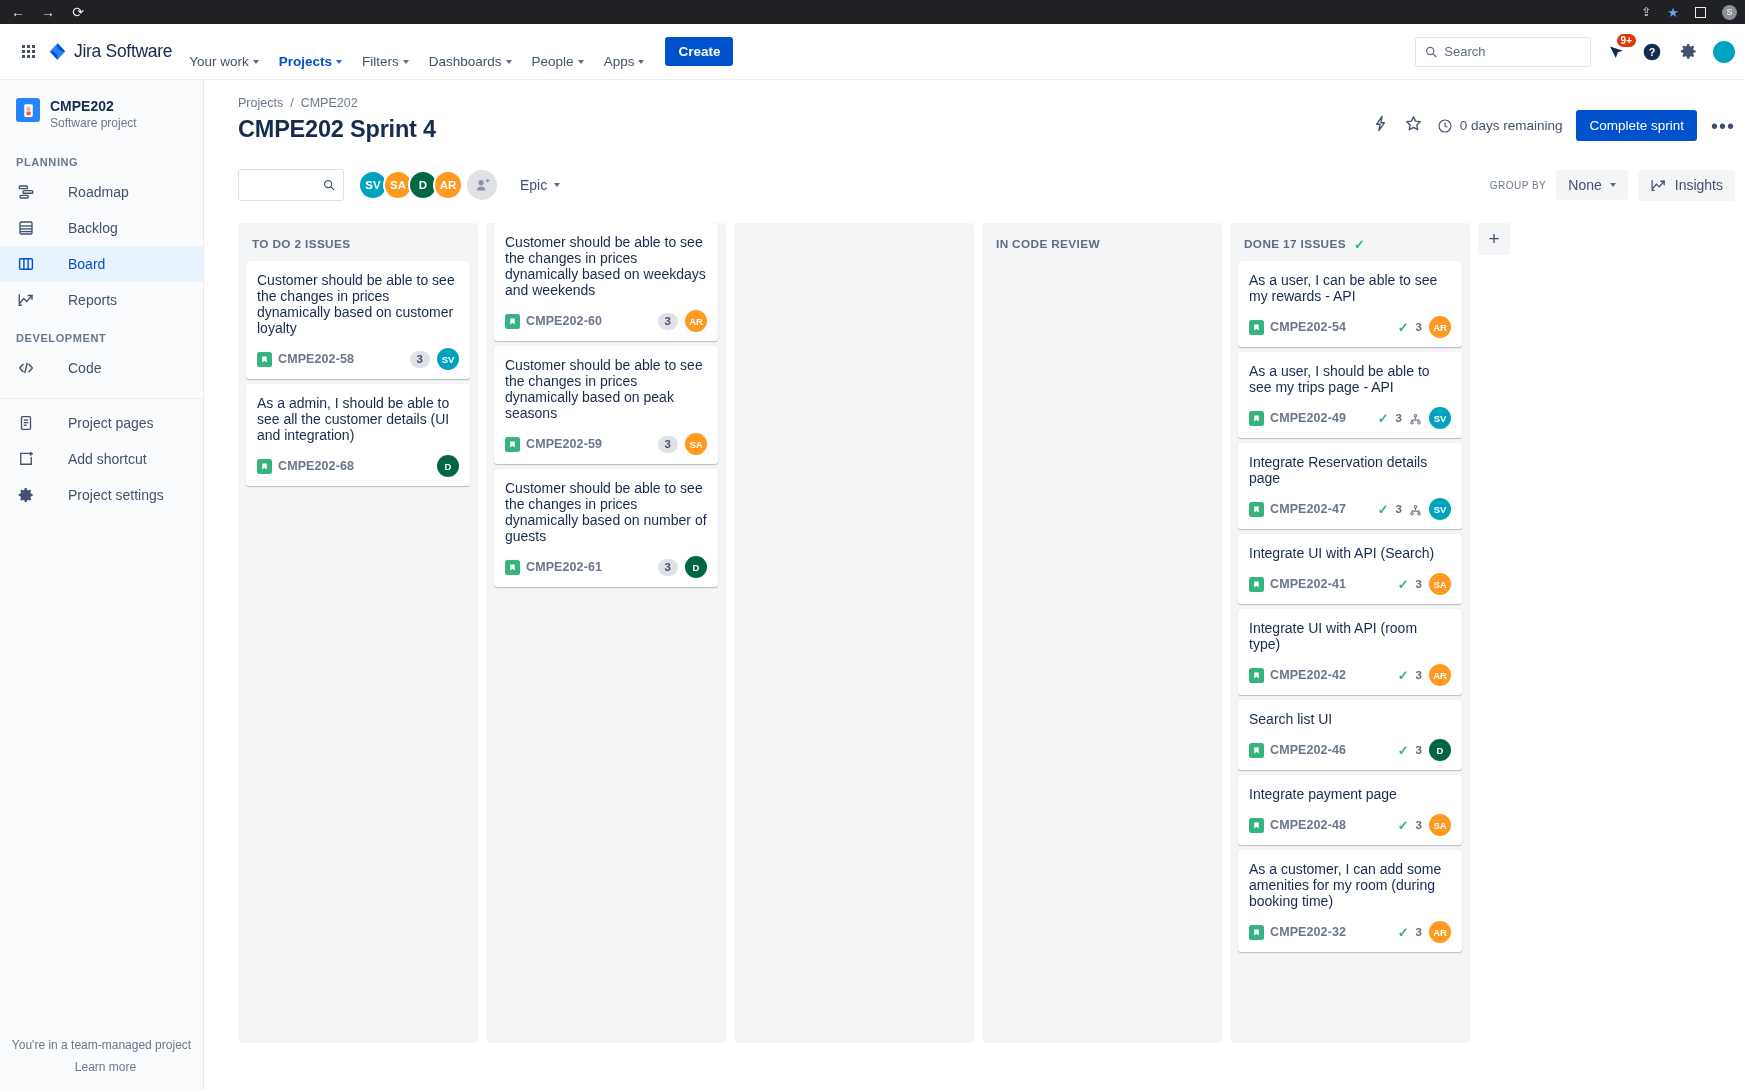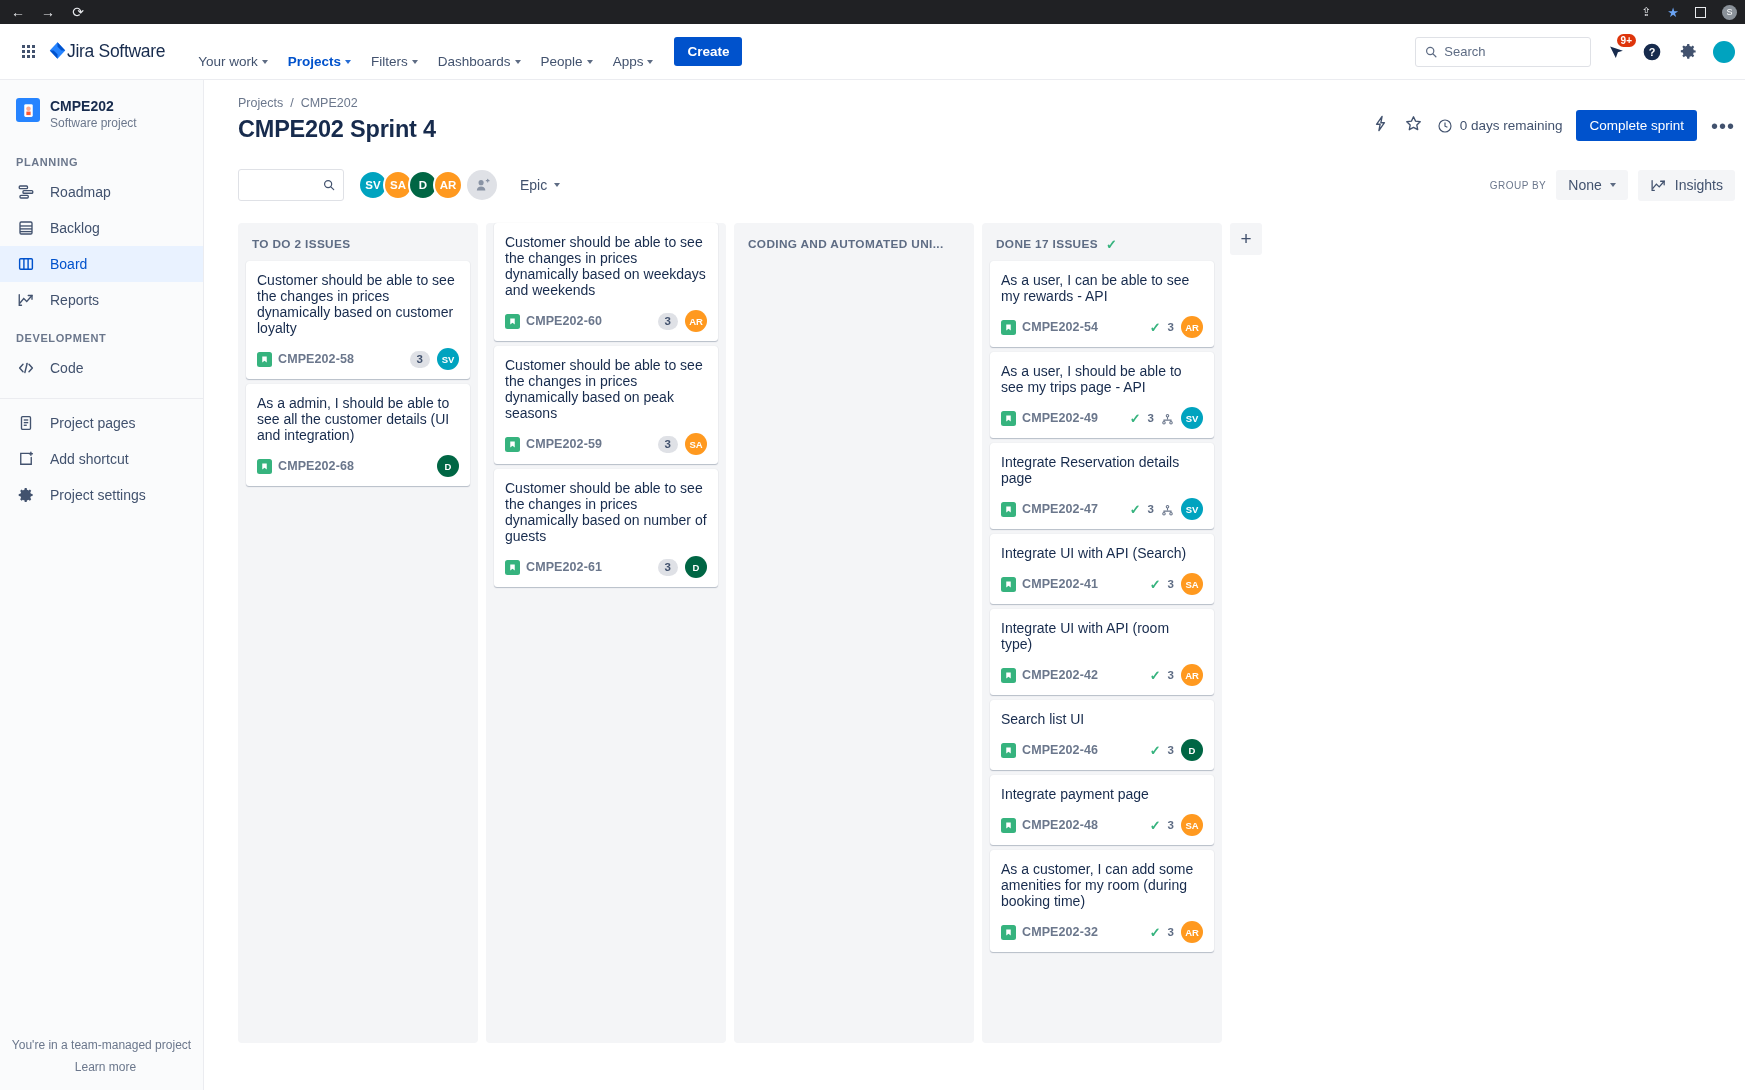--- a/index.html
+++ b/index.html
@@ -39,21 +39,21 @@
     color: #fff; font-size: 9px; display:flex; align-items:center; justify-content:center; }
 
   
   .jira-nav {
     height: 56px; background: #fff; border-bottom: 1px solid #ebecf0;
     display: flex; align-items: center; padding: 0 12px; position: relative;
   }
   .app-switcher { width: 32px; height: 32px; display:flex; align-items:center; justify-content:center; }
   .grid9 { display: grid; grid-template-columns: repeat(3, 3px); grid-template-rows: repeat(3, 3px); gap: 2px; }
   .grid9 i { background: #42526e; display: block; width: 3px; height: 3px; }
-  .jira-logo { display: flex; align-items: flex-start; margin-left: 4px; margin-right: 24px; }
+  .jira-logo { display: flex; align-items: center; gap: 7px; margin-left: 4px; margin-right: 8px; }
   .jira-mark { width: 19px; height: 19px; position: relative; }
   .jira-text { font-size: 17.5px; color: #172b4d; letter-spacing: -.3px; font-weight: 400; }
   .nav-items { display: flex; align-items: center; gap: 2px; }
   .nav-item {
     font-size: 13.5px; color: #42526e; padding: 6px 9px; border-radius: 3px; cursor: pointer;
     display: flex; align-items: center; gap: 4px; white-space: nowrap; margin-top: 20px;
   }
   .nav-item.active { color: #0052cc; font-weight: 600; }
   .caret { border-left: 3.5px solid transparent; border-right: 3.5px solid transparent;
     border-top: 4px solid currentColor; display:inline-block; opacity:.85; }
@@ -88,21 +88,21 @@
     display: flex; flex-direction: column; flex: none; position: relative;
   }
   .proj-head { display: flex; gap: 10px; padding: 18px 14px 12px 16px; align-items: flex-start; }
   .proj-avatar { width: 24px; height: 24px; border-radius: 3px; background: #2684ff; flex: none;
     display:flex; align-items:center; justify-content:center; position: relative; overflow:hidden; }
   .proj-name { font-size: 14px; font-weight: 700; color: #172b4d; line-height: 16px; }
   .proj-type { font-size: 12px; color: #6b778c; margin-top: 2px; }
   .sec-label { font-size: 11px; font-weight: 700; color: #6b778c; letter-spacing: .6px;
     padding: 14px 16px 6px 16px; }
   .nav-link {
-    display: flex; align-items: center; gap: 14px; padding: 8px 16px;
+    display: flex; align-items: center; gap: 32px; padding: 8px 16px;
     font-size: 14px; color: #42526e; cursor: pointer; line-height: 18px;
   }
   .nav-link.selected { background: #e9f2ff; color: #0052cc; font-weight: 500; }
   .nav-link .ic { width: 20px; height: 20px; flex: none; display:flex; align-items:center; justify-content:center; }
   .side-div { height: 1px; background: #ebecf0; margin: 12px 0 6px; }
   .side-foot { margin-top: auto; text-align: center; padding-bottom: 16px; }
   .side-foot .t1 { font-size: 12px; color: #6b778c; }
   .side-foot .t2 { font-size: 12px; color: #6b778c; margin-top: 8px; text-decoration: none; margin-left: 8px; }
 
   
@@ -543,26 +543,29 @@
               <span class="foot-right">
                 <span class="pts">3</span>
                 <span class="mini-av" style="background:#006644">D</span>
               </span>
             </div>
           </div>
         </div>
       </div>
 
       <div class="column">
+        <div class="col-body"></div>
+      </div>
+
+      <div class="column">
         <div class="col-head">
-          <span class="col-title">CODING AND AUTOMATED UNI...</span>
+          <span class="col-title">IN CODE REVIEW</span>
         </div>
         <div class="col-body"></div>
       </div>
-
 
       <div class="column">
         <div class="col-head">
           <span class="col-title">DONE 17 ISSUES</span>
           <span class="chk">✓</span>
         </div>
         <div class="col-body">
 
           <div class="card">
             <div class="card-title">As a user, I can be able to see my rewards - API</div>

